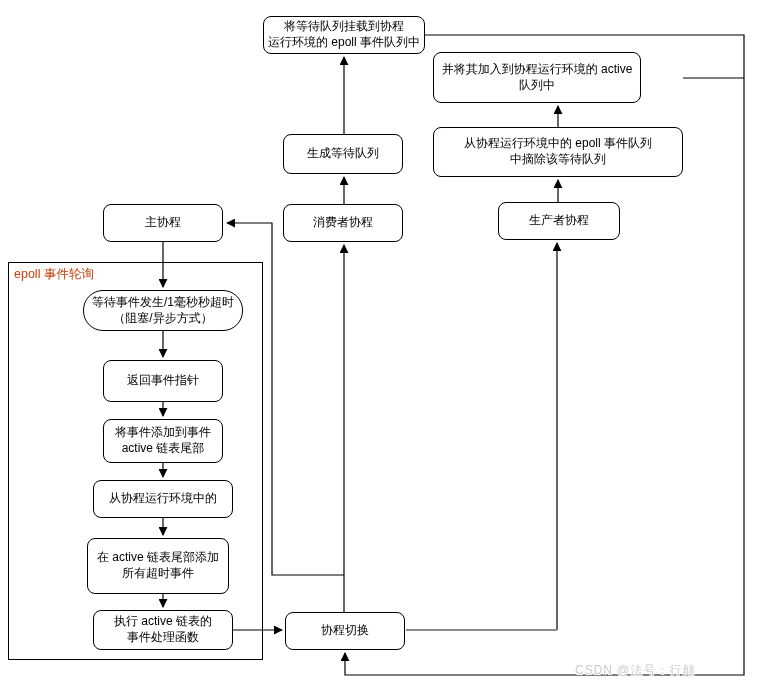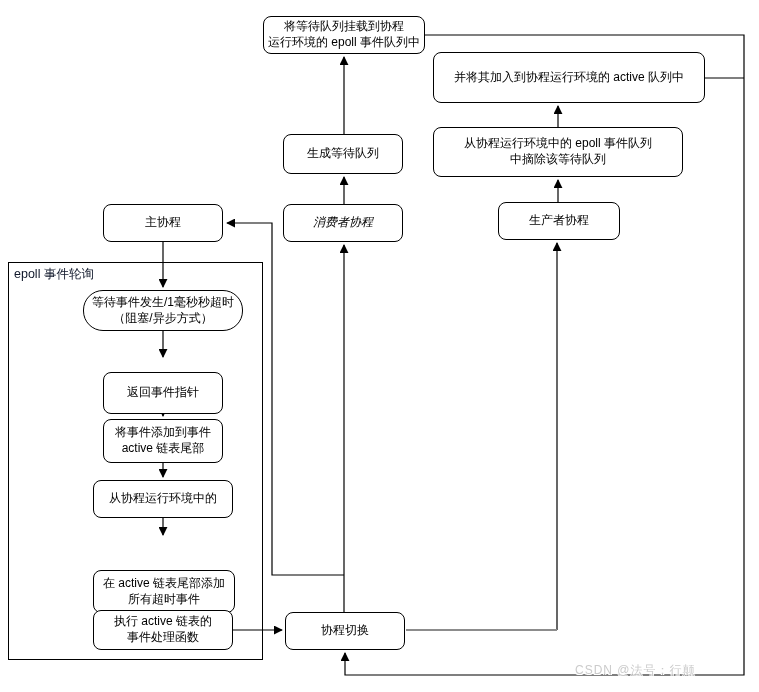--- a/index.html
+++ b/index.html
@@ -13,41 +13,41 @@
     background:#ffffff;border:1px solid #000000;border-radius:8px;
     display:flex;align-items:center;justify-content:center;
     text-align:center;font-size:12px;line-height:1.3;color:#000000;
     white-space:pre-line;padding:18px 2px;
   }
   .region{
     position:absolute;z-index:0;box-sizing:border-box;
     border:1px solid #000000;background:#ffffff;
   }
   .region-label{
-    position:absolute;left:5px;top:3px;font-size:12.5px;color:#0f172a;
+    position:absolute;left:5px;top:3px;font-size:12.5px;color:#c2410c;
     white-space:nowrap;z-index:2;
   }
   .watermark{
     position:absolute;z-index:3;font-size:12px;color:#cbcbcb;
     letter-spacing:1px;white-space:nowrap;
     text-shadow:1px 1px 0 #ffffff,-1px -1px 0 #ffffff,1px -1px 0 #ffffff,-1px 1px 0 #ffffff;
   }
   
   #n-mount{left:263px;top:16px;width:162px;height:38px;}
-  #n-enqueue{left:433px;top:52px;width:272px;height:51px;}
+  #n-enqueue{left:433px;top:52px;width:208px;height:51px;}
   #n-detach{left:433px;top:127px;width:250px;height:50px;}
   #n-gen{left:283px;top:134px;width:120px;height:40px;}
   #n-main{left:103px;top:204px;width:120px;height:38px;}
-  #n-consumer{left:283px;top:204px;width:120px;height:38px;font-style:italic;}
+  #n-consumer{left:283px;top:204px;width:120px;height:38px;}
   #n-producer{left:498px;top:202px;width:122px;height:38px;}
   #n-wait{left:83px;top:290px;width:160px;height:41px;border-radius:20px;}
-  #n-return{left:103px;top:360px;width:120px;height:42px;margin-top:12px;}
+  #n-return{left:103px;top:360px;width:120px;height:42px;}
   #n-append{left:103px;top:419px;width:120px;height:44px;}
   #n-del{left:93px;top:480px;width:140px;height:38px;}
-  #n-timeout{left:93px;top:538px;width:142px;height:43px;margin-top:32px;}
+  #n-timeout{left:87px;top:538px;width:142px;height:56px;}
   #n-exec{left:93px;top:610px;width:140px;height:40px;}
   #n-switch{left:285px;top:612px;width:120px;height:38px;}
   #epoll-region{left:8px;top:262px;width:255px;height:398px;}
   #wm{left:575px;top:662px;}
 </style>
 </head>
 <body>
 
 <div class="canvas">
 

